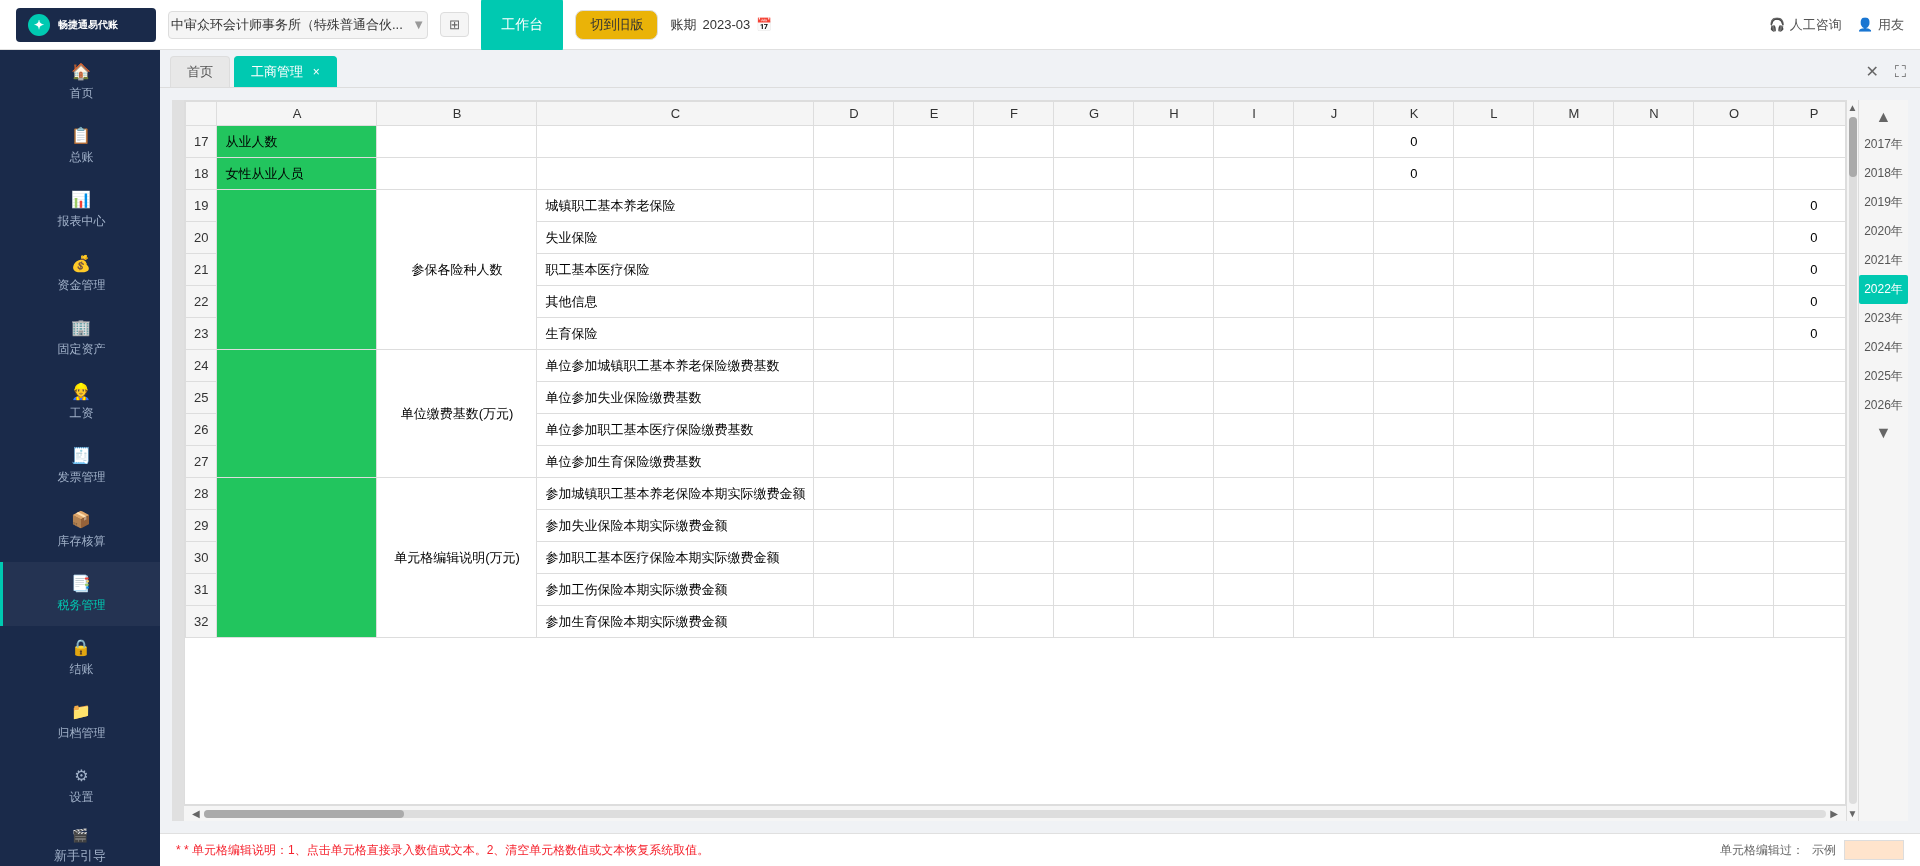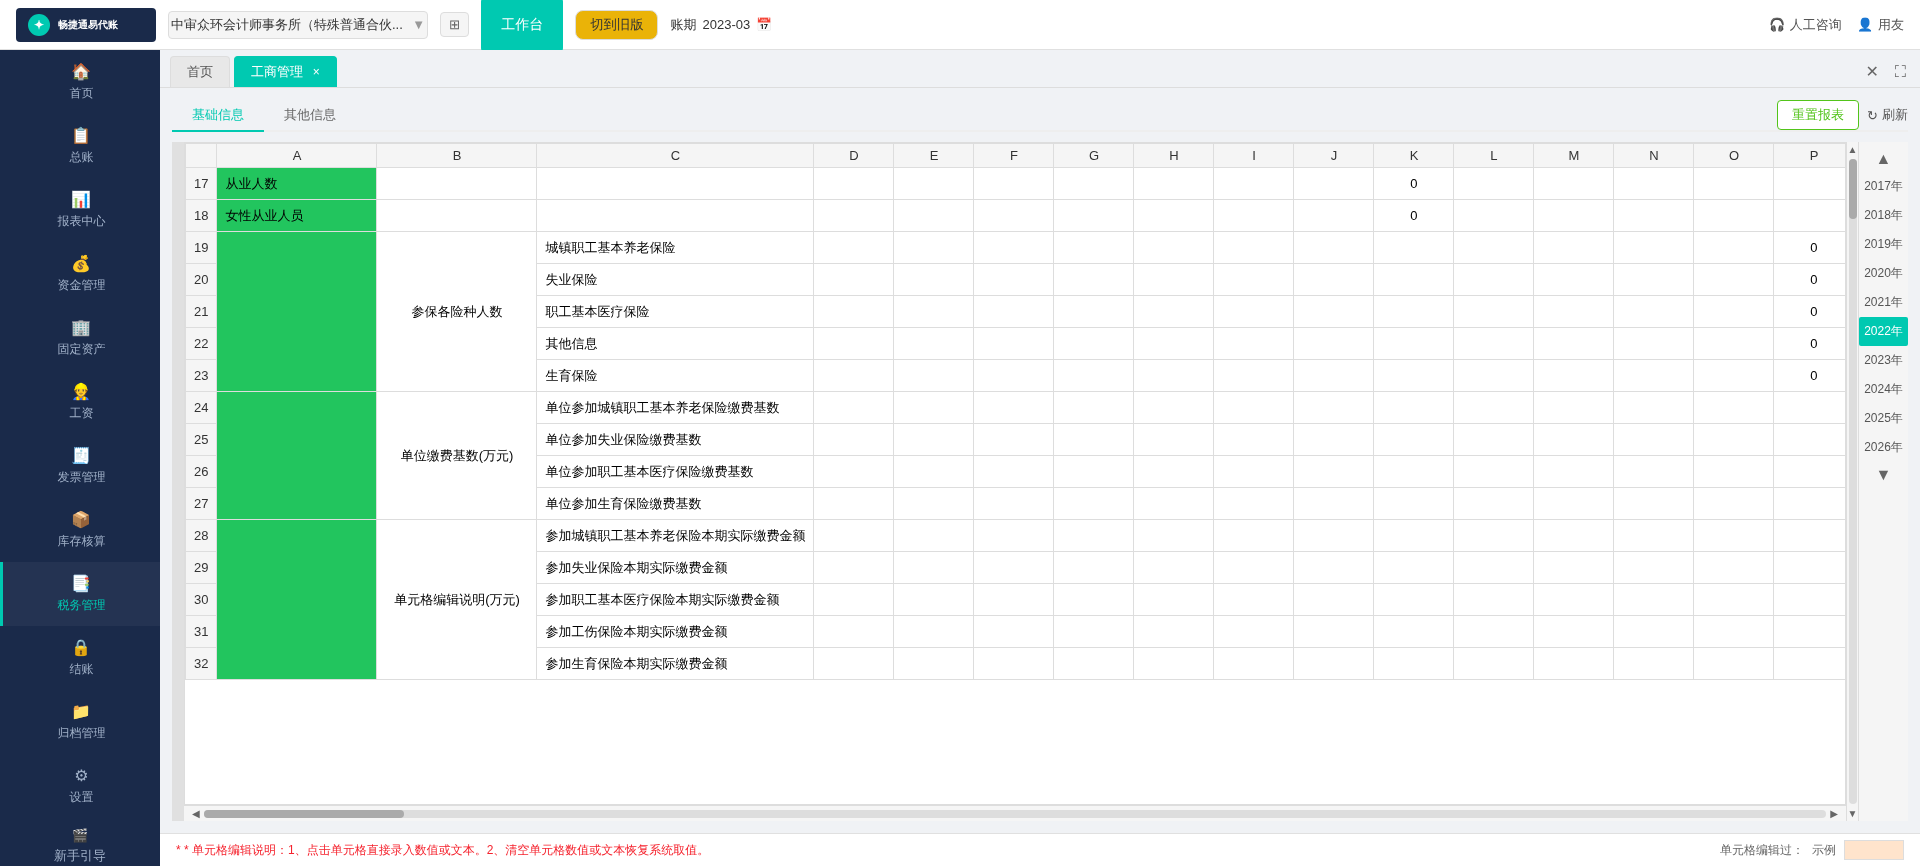--- a/index.html
+++ b/index.html
@@ -281,35 +281,20 @@
         <span class="tab-close">×</span>
       </div>
       <div class="tabs-actions">
         <button class="tab-action-btn">✕</button>
         <button class="tab-action-btn">⛶</button>
       </div>
     </div>
 
     <div class="page-content">
 
-      <div class="sub-tabs">
-        <div class="sub-tab active">
-          <span>基础信息</span>
-        </div>
-        <div class="sub-tab">
-          <span>其他信息</span>
-        </div>
-        <div class="sub-tab-actions">
-          <button class="reset-btn">重置报表</button>
-          <button class="refresh-btn">
-            <span>↻</span>
-            <span>刷新</span>
-          </button>
-        </div>
-      </div>
 
       <div class="spreadsheet-wrapper">
 
         <div style="display:flex; flex-direction:column; width:12px; background:#f5f5f5; border-right:1px solid #ddd; align-items:center;">
           <div style="width:12px; height:100%; background:#e0e0e0;"></div>
         </div>
 
         <div style="flex:1; display:flex; flex-direction:column; overflow:hidden;">
 
           <div class="spreadsheet-container">

